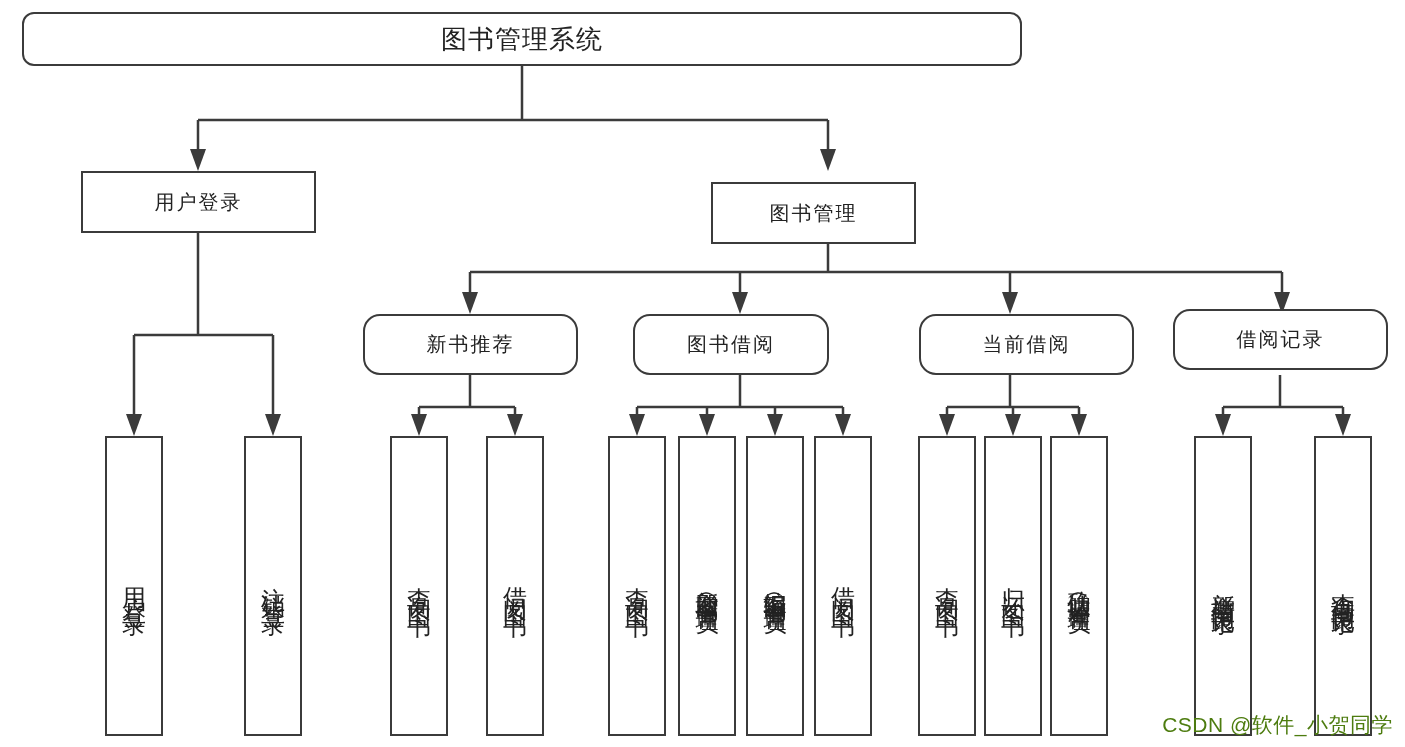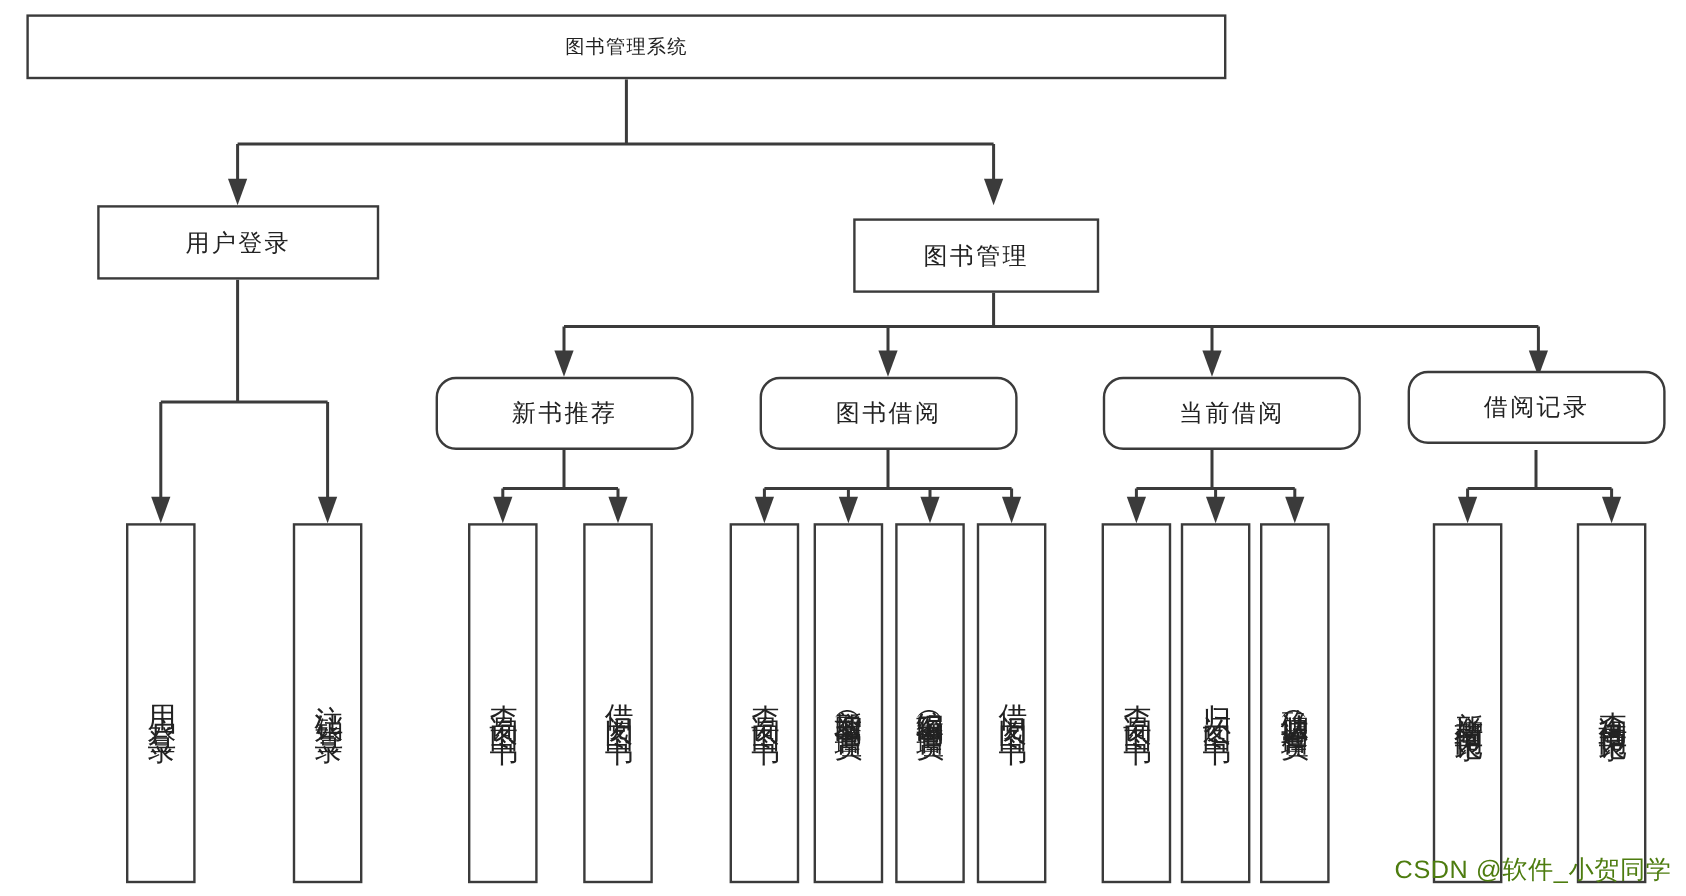--- a/index.html
+++ b/index.html
@@ -8,27 +8,27 @@
     font-family:"Liberation Sans","DejaVu Sans",sans-serif;
     overflow:hidden;
   }
   #connectors{position:absolute;left:0;top:0;z-index:0;}
   .node{
     position:absolute;box-sizing:border-box;background:#ffffff;
     border:2.5px solid #3b3b3b;color:#222222;
     display:flex;align-items:center;justify-content:center;
     z-index:1;
   }
-  .node-root{left:22px;top:12px;width:1000px;height:54px;font-size:16px;letter-spacing:1px;}
+  .node-root{left:22px;top:12px;width:1000px;height:54px;font-size:26px;letter-spacing:1px;border-radius:12px;}
   .node-l1{height:62px;font-size:20px;letter-spacing:2px;}
   .node-l2{height:61px;font-size:20px;letter-spacing:2px;border-radius:17px;}
   .node-user-login{left:81px;top:171px;width:235px;}
   .node-book-mgmt{left:711px;top:182px;width:205px;}
   .node-new-books{left:363px;top:314px;width:215px;}
-  .node-book-borrow{left:633px;top:314px;width:215px;}
+  .node-book-borrow{left:633px;top:314px;width:196px;}
   .node-current-borrow{left:903px;top:314px;width:215px;margin-left:16px;}
   .node-borrow-records{left:1173px;top:309px;width:215px;}
   .leaf{
     top:436px;width:58px;height:300px;font-size:24px;
     writing-mode:vertical-rl;text-orientation:upright;
     letter-spacing:9px;line-height:1;padding:4px 0;
   }
   .leaf.long{letter-spacing:3px;font-size:23px;}
   .watermark{
     position:absolute;right:12px;bottom:8px;z-index:2;

